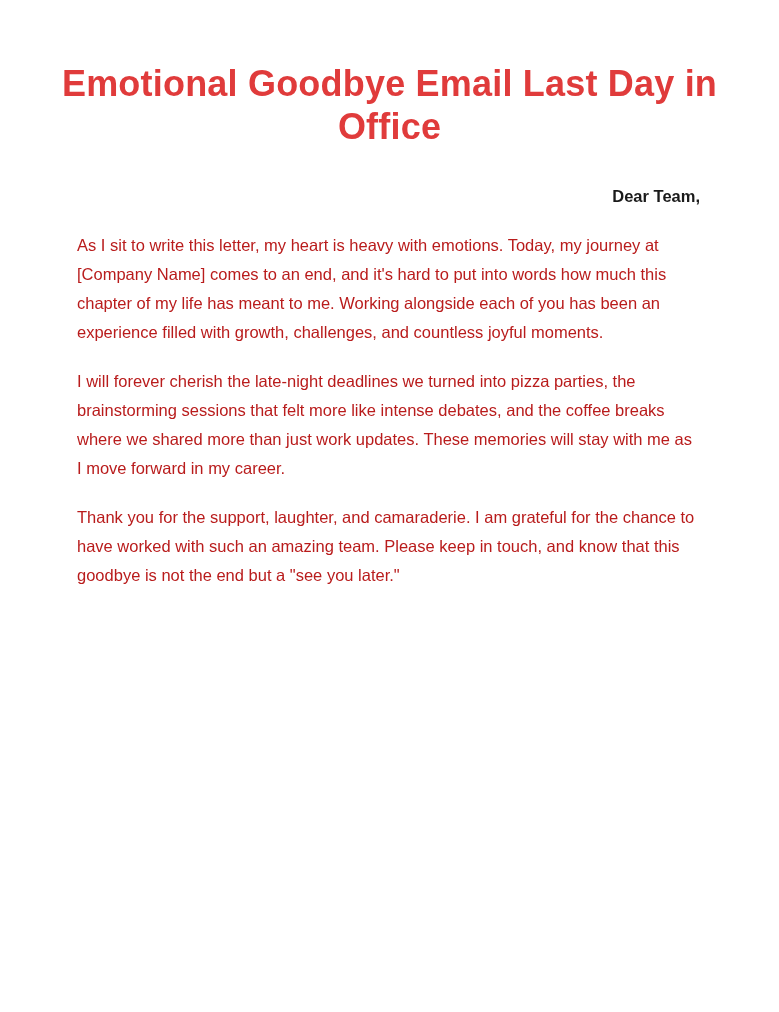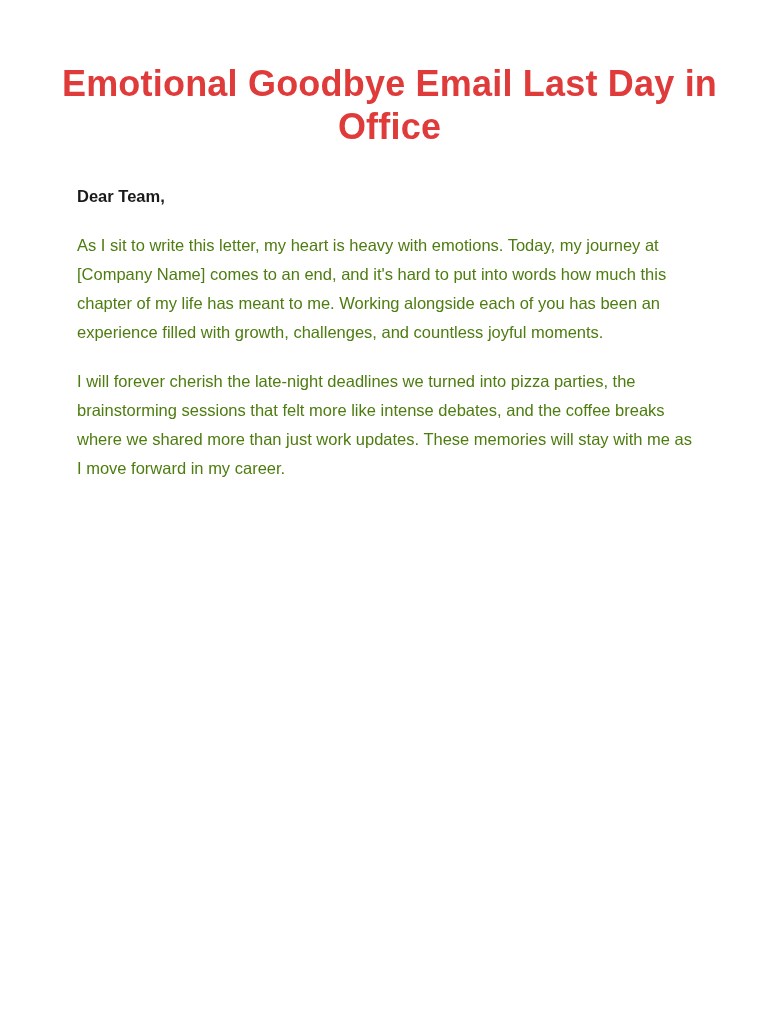--- a/index.html
+++ b/index.html
@@ -28,49 +28,51 @@
     color: #e03b3b;
     line-height: 1.2;
     letter-spacing: 0.2px;
   }
   .content {
     padding: 0 79px 0 77px;
   }
   .content p {
     font-size: 16.5px;
     line-height: 29px;
-    color: #4d7c0f;
+    color: #b91c1c;
     margin: 20px 0 0 0;
   }
   .content p.bold-line {
     font-weight: bold;
     color: #1a1a1a;
   }
   .subject-line {
     margin-top: 47px !important;
   }
   .salutation {
     margin-top: 34px !important;
+    text-align: right;
   }
 </style>
 </head>
 <body>
 
 <div class="page">
 
   <h1 class="doc-title">Emotional Goodbye Email Last Day in Office</h1>
 
   <div class="content">
 
 
     <p class="bold-line salutation">Dear Team,</p>
 
     <p>As I sit to write this letter, my heart is heavy with emotions. Today, my journey at [Company Name] comes to an end, and it's hard to put into words how much this chapter of my life has meant to me. Working alongside each of you has been an experience filled with growth, challenges, and countless joyful moments.</p>
 
     <p>I will forever cherish the late-night deadlines we turned into pizza parties, the brainstorming sessions that felt more like intense debates, and the coffee breaks where we shared more than just work updates. These memories will stay with me as I move forward in my career.</p>
 
 
+    <p>Thank you for the support, laughter, and camaraderie. I am grateful for the chance to have worked with such an amazing team. Please keep in touch, and know that this goodbye is not the end but a "see you later."</p>
 
 
 
   </div>
 
 </div>
 
 </body></html>

